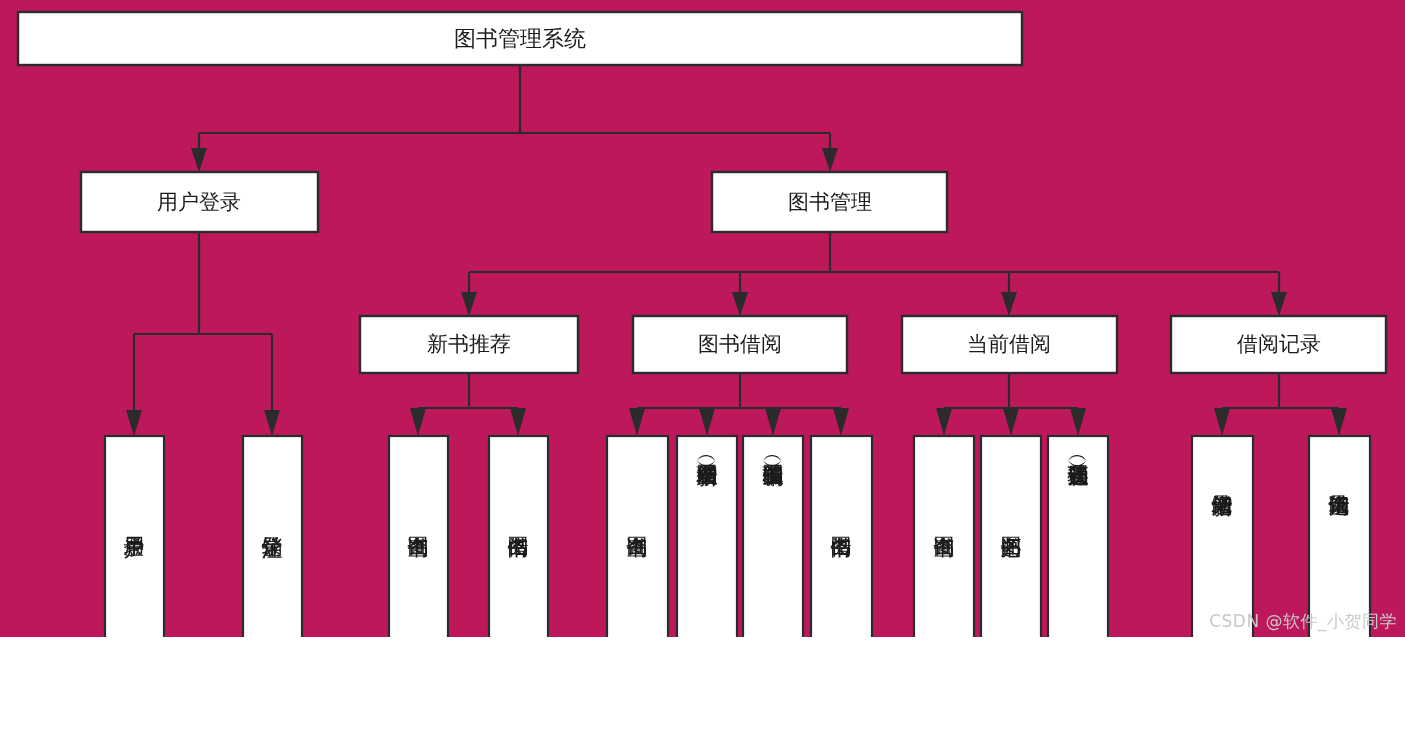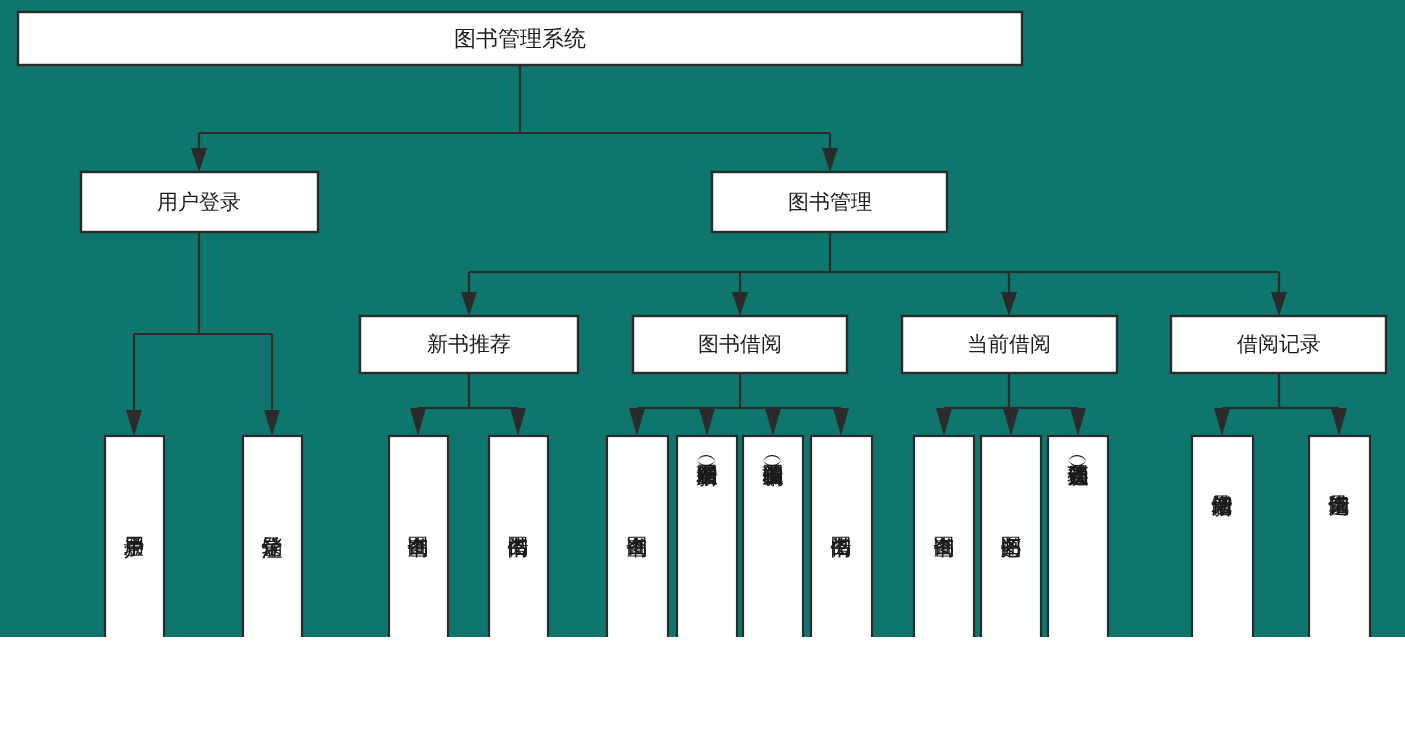--- a/index.html
+++ b/index.html
@@ -7,21 +7,21 @@
     padding: 0;
     background: #ffffff;
   }
   body {
     font-family: "DejaVu Sans", "Liberation Sans", sans-serif;
   }
   #diagram-root {
     position: relative;
     width: 1405px;
     height: 637px;
-    background: #0f766e;
+    background: #be185d;
     overflow: hidden;
   }
   svg.canvas {
     position: absolute;
     top: 0;
     left: 0;
     width: 1405px;
     height: 747px;
   }
   .node-box {
@@ -225,13 +225,14 @@
       <text class="leaf-label" x="1222" y="478" writing-mode="tb" glyph-orientation-vertical="0">新增借阅记录</text>
     </g>
 
     <g>
       <rect class="node-box-thin" x="1309" y="436" width="61" height="299"></rect>
       <text class="leaf-label" x="1339" y="478" writing-mode="tb" glyph-orientation-vertical="0">查询借阅记录</text>
     </g>
 
   </svg>
 
+  <div class="watermark">CSDN @软件_小贺同学</div>
 </div>
 
 </body></html>

